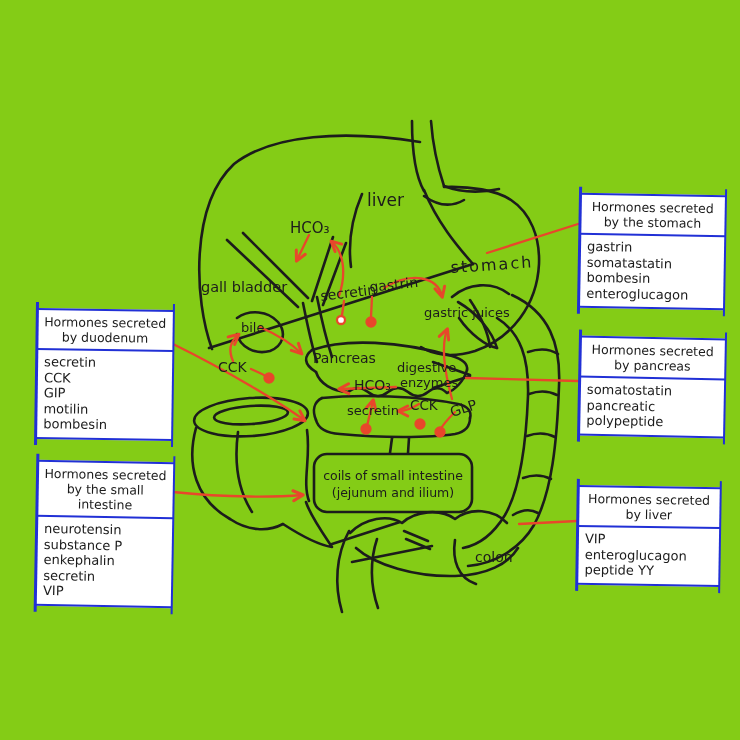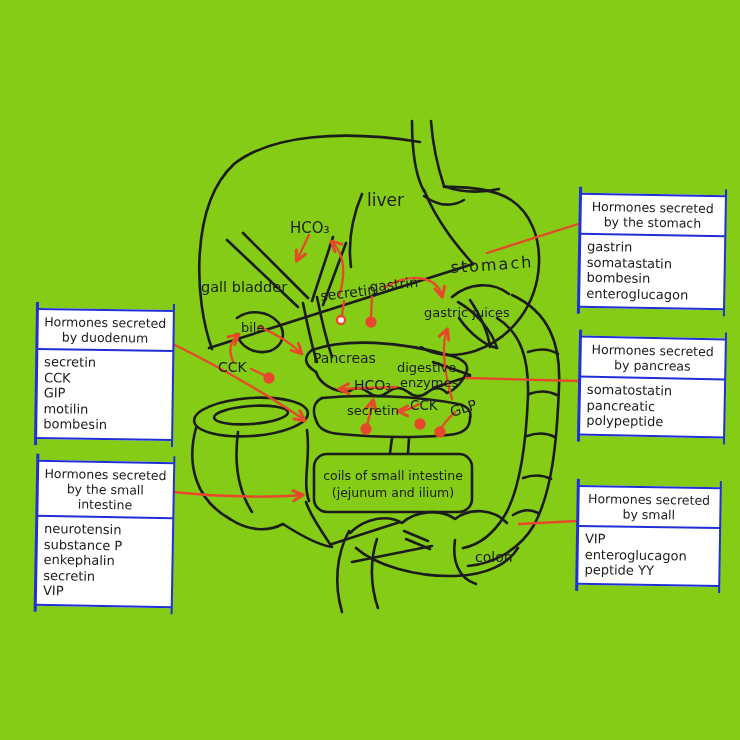--- a/index.html
+++ b/index.html
@@ -190,21 +190,21 @@
     <div class="box-items">
       <div>somatostatin</div>
       <div>pancreatic</div>
       <div>polypeptide</div>
     </div>
   </div>
 
   <div class="hbox" style="left:577px;top:486px;width:143px;transform:rotate(0.9deg);">
     <div class="box-title">
       <span>Hormones secreted</span><br>
-      <span>by small</span>
+      <span>by liver</span>
     </div>
     <div class="box-items">
       <div>VIP</div>
       <div>enteroglucagon</div>
       <div>peptide YY</div>
     </div>
   </div>
 
   <div class="hbox" style="left:36px;top:309px;width:137px;transform:rotate(0.8deg);">
     <div class="box-title">

